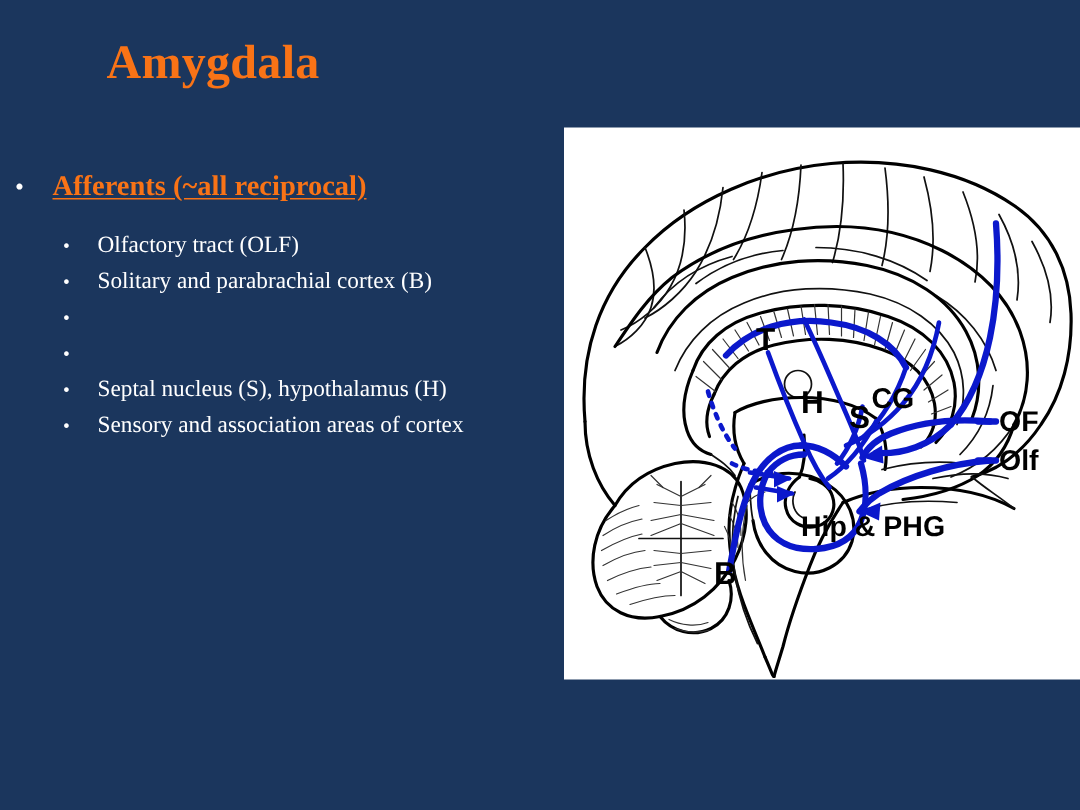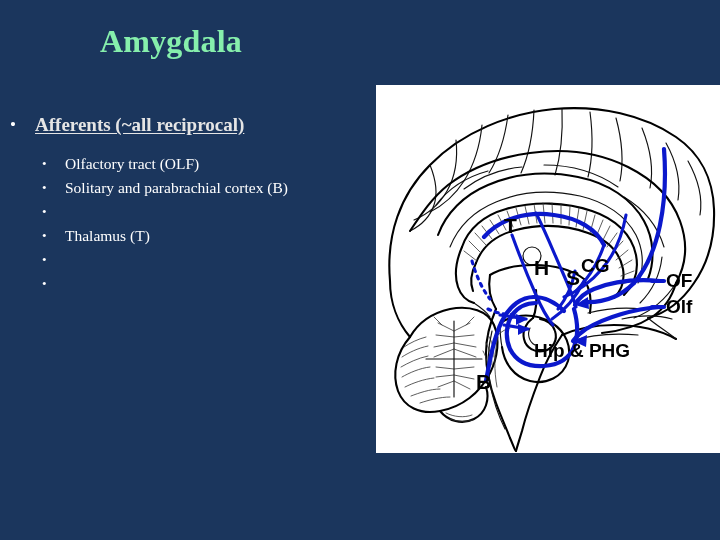--- a/index.html
+++ b/index.html
@@ -15,27 +15,27 @@
   #slide {
     position: relative;
     width: 720px;
     height: 540px;
     background: #1b365d;
     overflow: hidden;
   }
   
   #slide-title {
     position: absolute;
-    left: 100px;
+    left: 71px;
     top: 22px;
     font-family: "Liberation Serif", serif;
     font-weight: bold;
     font-size: 32px;
     line-height: 38px;
-    color: #86efac;
+    color: #f97316;
     letter-spacing: 0.2px;
     white-space: nowrap;
   }
   
   #content-body {
     position: absolute;
     left: 0px;
     top: 112px;
     width: 370px;
   }
@@ -50,21 +50,21 @@
     color: #ffffff;
     font-size: 17px;
     line-height: 26px;
     text-align: left;
   }
   .lvl1-text {
     font-family: "Liberation Serif", serif;
     font-weight: bold;
     font-size: 19px;
     line-height: 26px;
-    color: #e5e5e5;
+    color: #f97316;
     text-decoration: underline;
     text-underline-offset: 2px;
   }
   #sub-list {
     margin-top: 14px;
     padding-left: 0;
   }
   .lvl2-row {
     display: flex;
     align-items: flex-start;
@@ -165,29 +165,30 @@
         <span class="lvl2-bullet">•</span>
         <span class="lvl2-text">Solitary and parabrachial cortex (B)</span>
       </div>
 
       <div class="lvl2-row">
         <span class="lvl2-bullet">•</span>
       </div>
 
       <div class="lvl2-row">
         <span class="lvl2-bullet">•</span>
-        <span class="lvl2-text">Thalamus (T)</span>
-      </div>
-
-      <div class="lvl2-row">
-        <span class="lvl2-bullet">•</span>
-      </div>
-
-      <div class="lvl2-row">
-        <span class="lvl2-bullet">•</span>
+      </div>
+
+      <div class="lvl2-row">
+        <span class="lvl2-bullet">•</span>
+        <span class="lvl2-text">Septal nucleus (S), hypothalamus (H)</span>
+      </div>
+
+      <div class="lvl2-row">
+        <span class="lvl2-bullet">•</span>
+        <span class="lvl2-text">Sensory and association areas of cortex</span>
       </div>
 
     </div>
   </div>
 
   <div id="diagram-panel">
     <svg id="brain-svg" viewBox="0 0 344 368" xmlns="http://www.w3.org/2000/svg">
 
       <g>
         <path class="brain-line" d="M14,196 C10,150 24,110 54,80 C86,47 134,28 178,24

